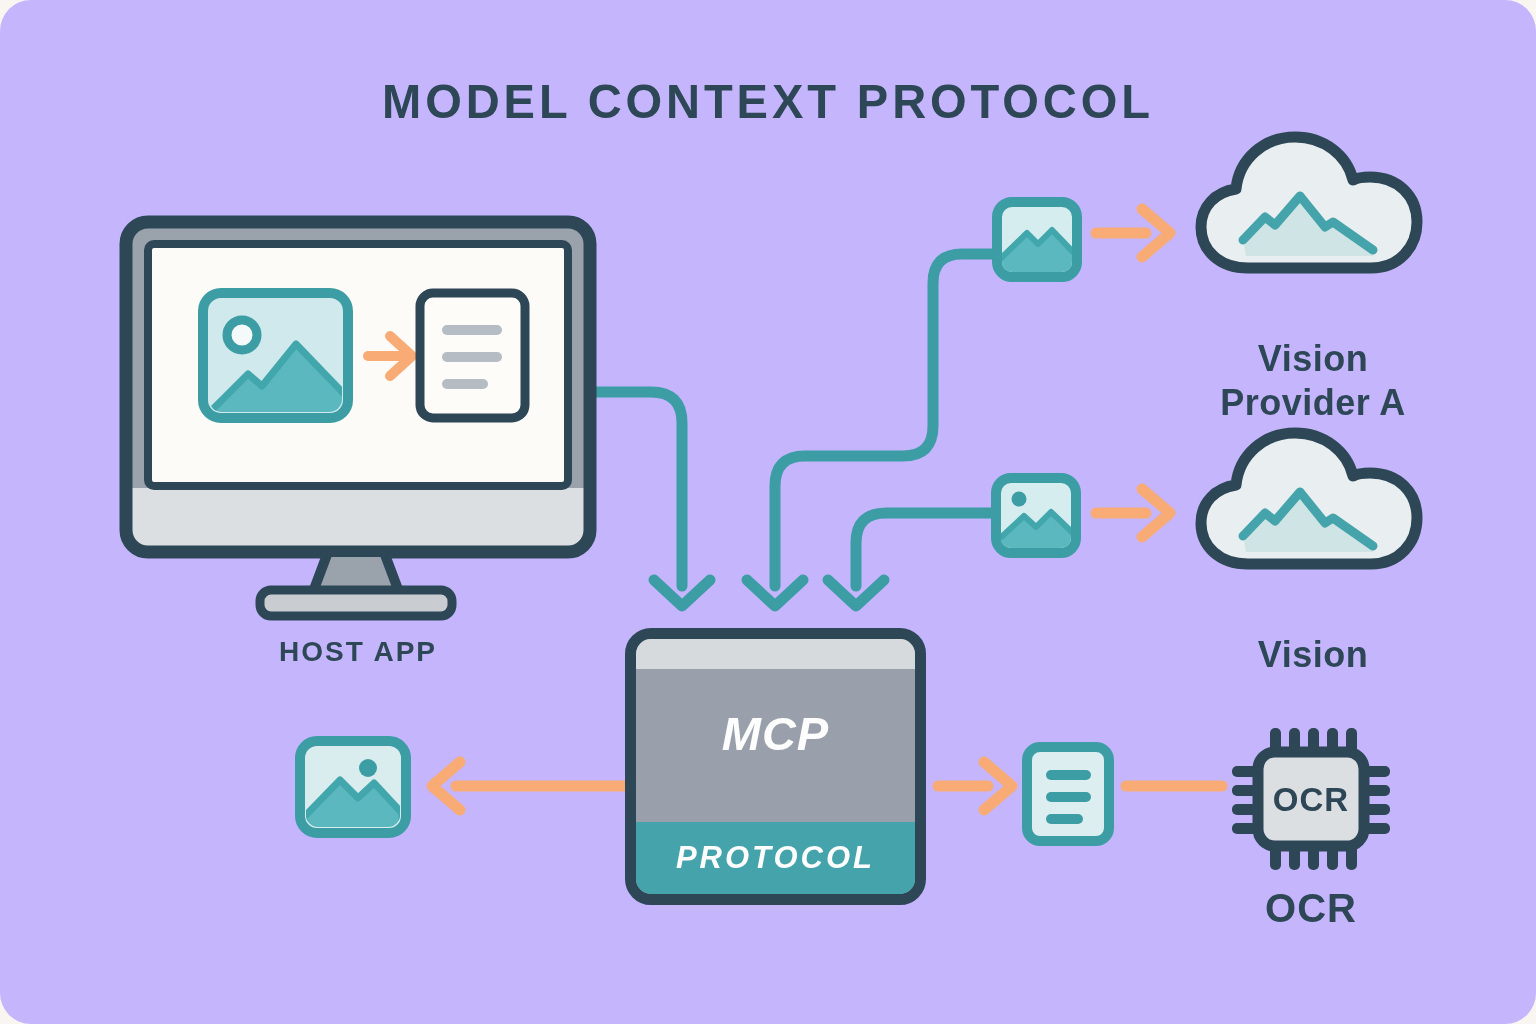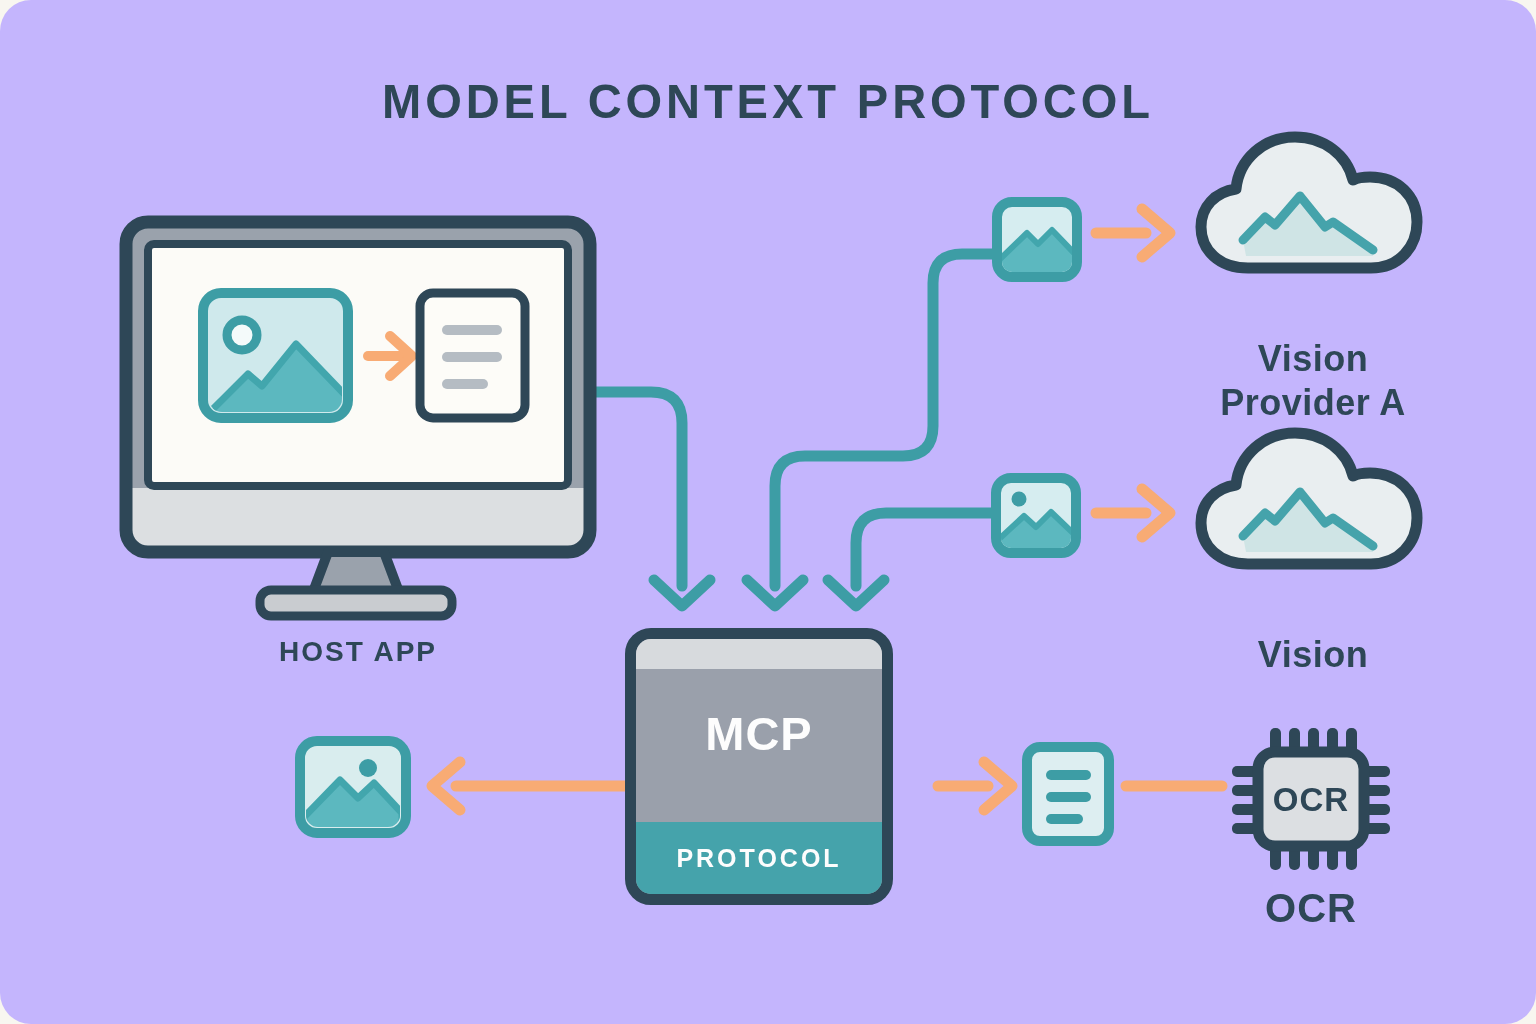--- a/index.html
+++ b/index.html
@@ -19,32 +19,32 @@
     position:absolute;color:#2e4757;font-weight:bold;text-align:center;
   }
   .host-label{left:118px;top:636px;width:480px;font-size:28px;letter-spacing:2px;}
   .provider-label{left:1188px;width:250px;font-size:36px;line-height:44px;letter-spacing:0.5px;margin-top:40px;}
   .provider-a{top:297px;}
   .provider-b{top:593px;}
   .ocr-label{left:1226px;top:886px;width:170px;font-size:40px;letter-spacing:1px;}
   .connectors{position:absolute;left:0;top:0;z-index:1;}
   .node{z-index:2;}
   .server{
-    position:absolute;left:625px;top:628px;width:268px;height:277px;
+    position:absolute;left:625px;top:628px;width:301px;height:277px;
     box-sizing:border-box;border:11px solid #2e4757;border-radius:26px;
-    overflow:hidden;background:#9aa0ab;display:flex;flex-direction:column;
+    overflow:hidden;background:#9aa0ab;display:flex;flex-direction:column;font-style:italic;
   }
   .server-strip{height:30px;background:#d7dadd;flex:none;}
   .server-body{
     flex:1;display:flex;flex-direction:column;align-items:center;justify-content:center;
     color:#fdfdfd;font-size:47px;font-weight:bold;line-height:57px;letter-spacing:1px;
   }
   .server-band{
     height:72px;flex:none;background:#45a3ab;display:flex;align-items:center;justify-content:center;
-    color:#fdfdfd;font-size:25px;font-weight:bold;letter-spacing:3px;margin-top:24px;
+    color:#fdfdfd;font-size:31px;font-weight:bold;letter-spacing:3px;margin-top:24px;
   }
 </style>
 </head>
 <body>
 
 <div class="canvas">
 
   <div class="title">MODEL CONTEXT PROTOCOL</div>
 
   <svg class="connectors" width="1536" height="1024" viewBox="0 0 1536 1024">

